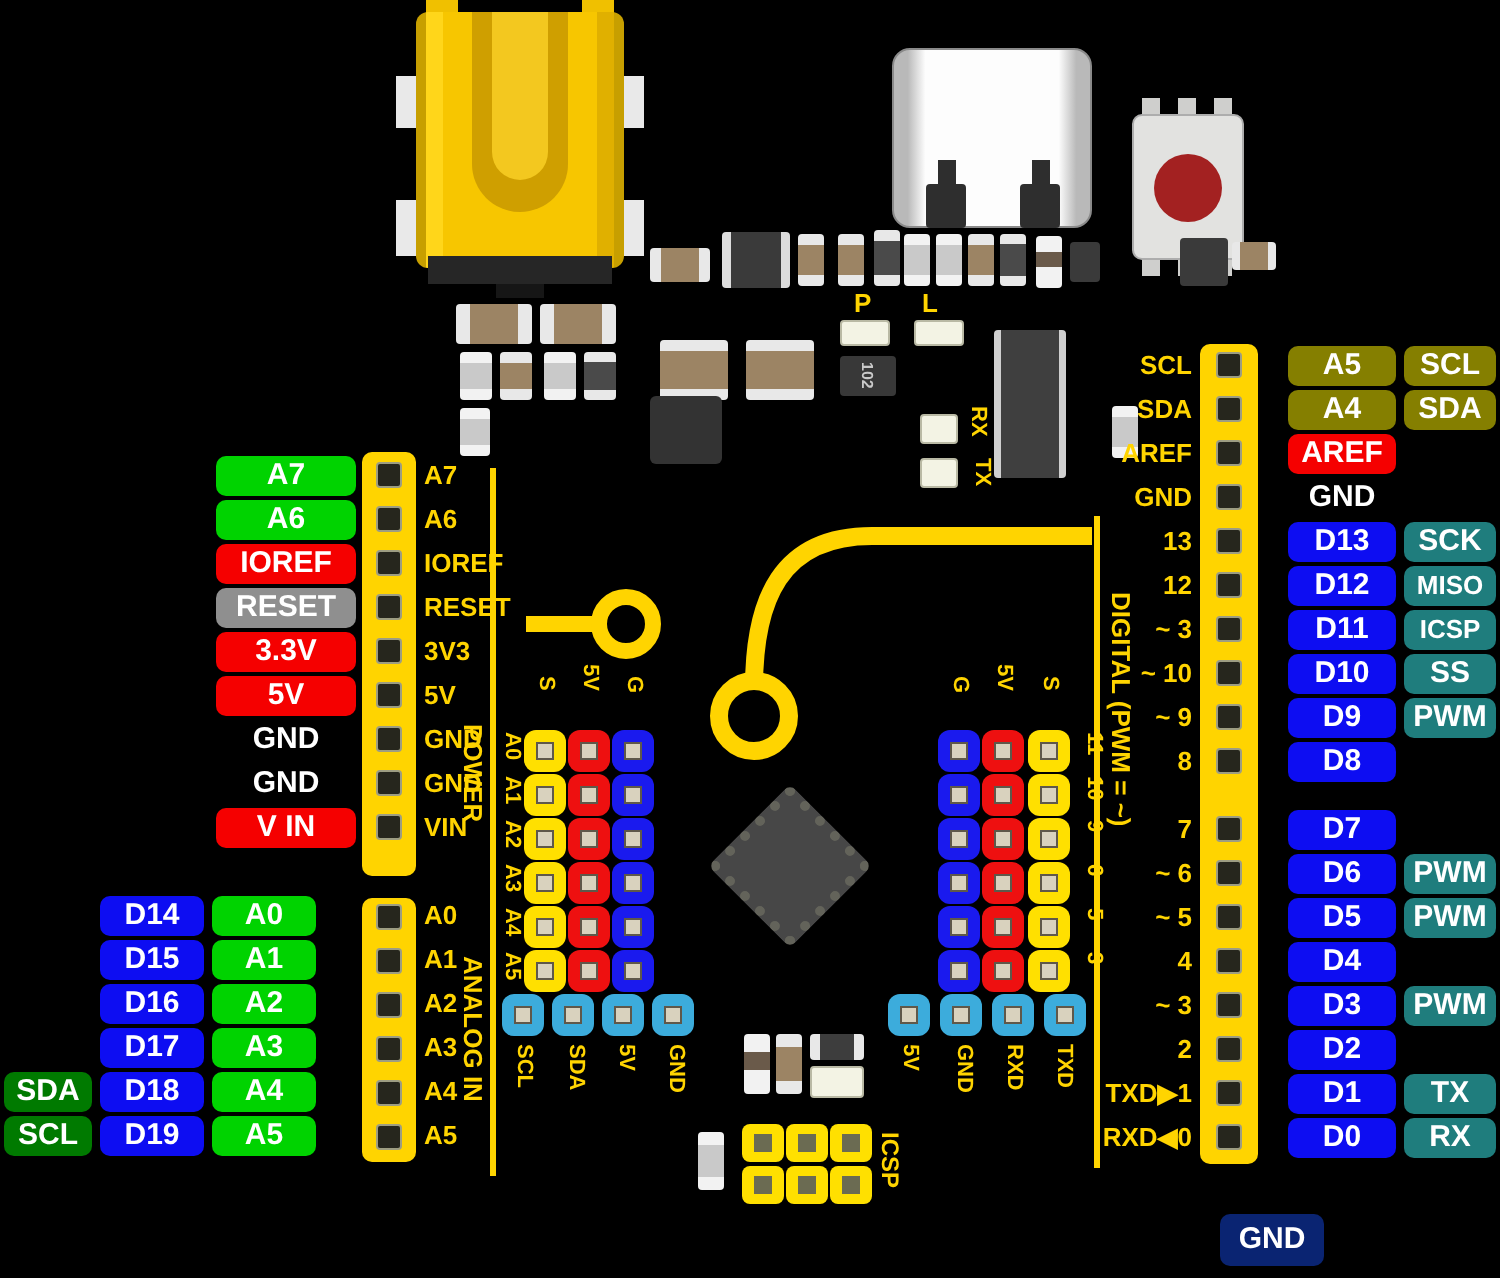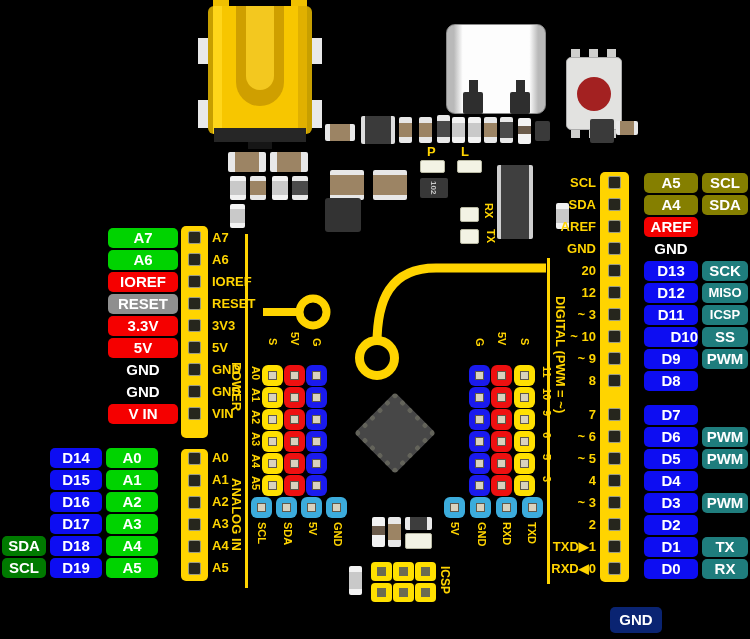--- a/index.html
+++ b/index.html
@@ -199,21 +199,21 @@
         <i class="hp"></i>
         <i class="hp"></i>
         <i class="hp"></i>
         <i class="hp"></i>
     </div>
   </div>
   <div class="silk ra" style="left:541px;top:175px;width:55px;">SCL</div>
   <div class="silk ra" style="left:541px;top:197px;width:55px;">SDA</div>
   <div class="silk ra" style="left:541px;top:219px;width:55px;">AREF</div>
   <div class="silk ra" style="left:541px;top:241px;width:55px;">GND</div>
-  <div class="silk ra" style="left:541px;top:263px;width:55px;">20</div>
+  <div class="silk ra" style="left:541px;top:263px;width:55px;">13</div>
   <div class="silk ra" style="left:541px;top:285px;width:55px;">12</div>
   <div class="silk ra" style="left:541px;top:307px;width:55px;">~ 3</div>
   <div class="silk ra" style="left:541px;top:329px;width:55px;">~ 10</div>
   <div class="silk ra" style="left:541px;top:351px;width:55px;">~ 9</div>
   <div class="silk ra" style="left:541px;top:373px;width:55px;">8</div>
   <div class="silk ra" style="left:541px;top:407px;width:55px;">7</div>
   <div class="silk ra" style="left:541px;top:429px;width:55px;">~ 6</div>
   <div class="silk ra" style="left:541px;top:451px;width:55px;">~ 5</div>
   <div class="silk ra" style="left:541px;top:473px;width:55px;">4</div>
   <div class="silk ra" style="left:541px;top:495px;width:55px;">~ 3</div>
@@ -362,21 +362,21 @@
   <div class="lbl dgn" style="left:2px;top:536px;width:44px;">SDA</div>
   <div class="lbl dgn" style="left:2px;top:558px;width:44px;">SCL</div>
 
   <div class="lbl olv" style="left:644px;top:173px;width:54px;">A5</div>
   <div class="lbl olv" style="left:644px;top:195px;width:54px;">A4</div>
   <div class="lbl red" style="left:644px;top:217px;width:54px;">AREF</div>
   <div class="lbl blk" style="left:644px;top:239px;width:54px;">GND</div>
   <div class="lbl blu" style="left:644px;top:261px;width:54px;">D13</div>
   <div class="lbl blu" style="left:644px;top:283px;width:54px;">D12</div>
   <div class="lbl blu" style="left:644px;top:305px;width:54px;">D11</div>
-  <div class="lbl blu" style="left:644px;top:327px;width:54px;text-align:right;">D10</div>
+  <div class="lbl blu" style="left:644px;top:327px;width:54px;">D10</div>
   <div class="lbl blu" style="left:644px;top:349px;width:54px;">D9</div>
   <div class="lbl blu" style="left:644px;top:371px;width:54px;">D8</div>
   <div class="lbl olv" style="left:702px;top:173px;width:46px;">SCL</div>
   <div class="lbl olv" style="left:702px;top:195px;width:46px;">SDA</div>
   <div class="lbl tea" style="left:702px;top:261px;width:46px;">SCK</div>
   <div class="lbl tea" style="left:702px;top:283px;width:46px;font-size:13px;">MISO</div>
   <div class="lbl tea" style="left:702px;top:305px;width:46px;font-size:13px;">ICSP</div>
   <div class="lbl tea" style="left:702px;top:327px;width:46px;">SS</div>
   <div class="lbl tea" style="left:702px;top:349px;width:46px;">PWM</div>
 

